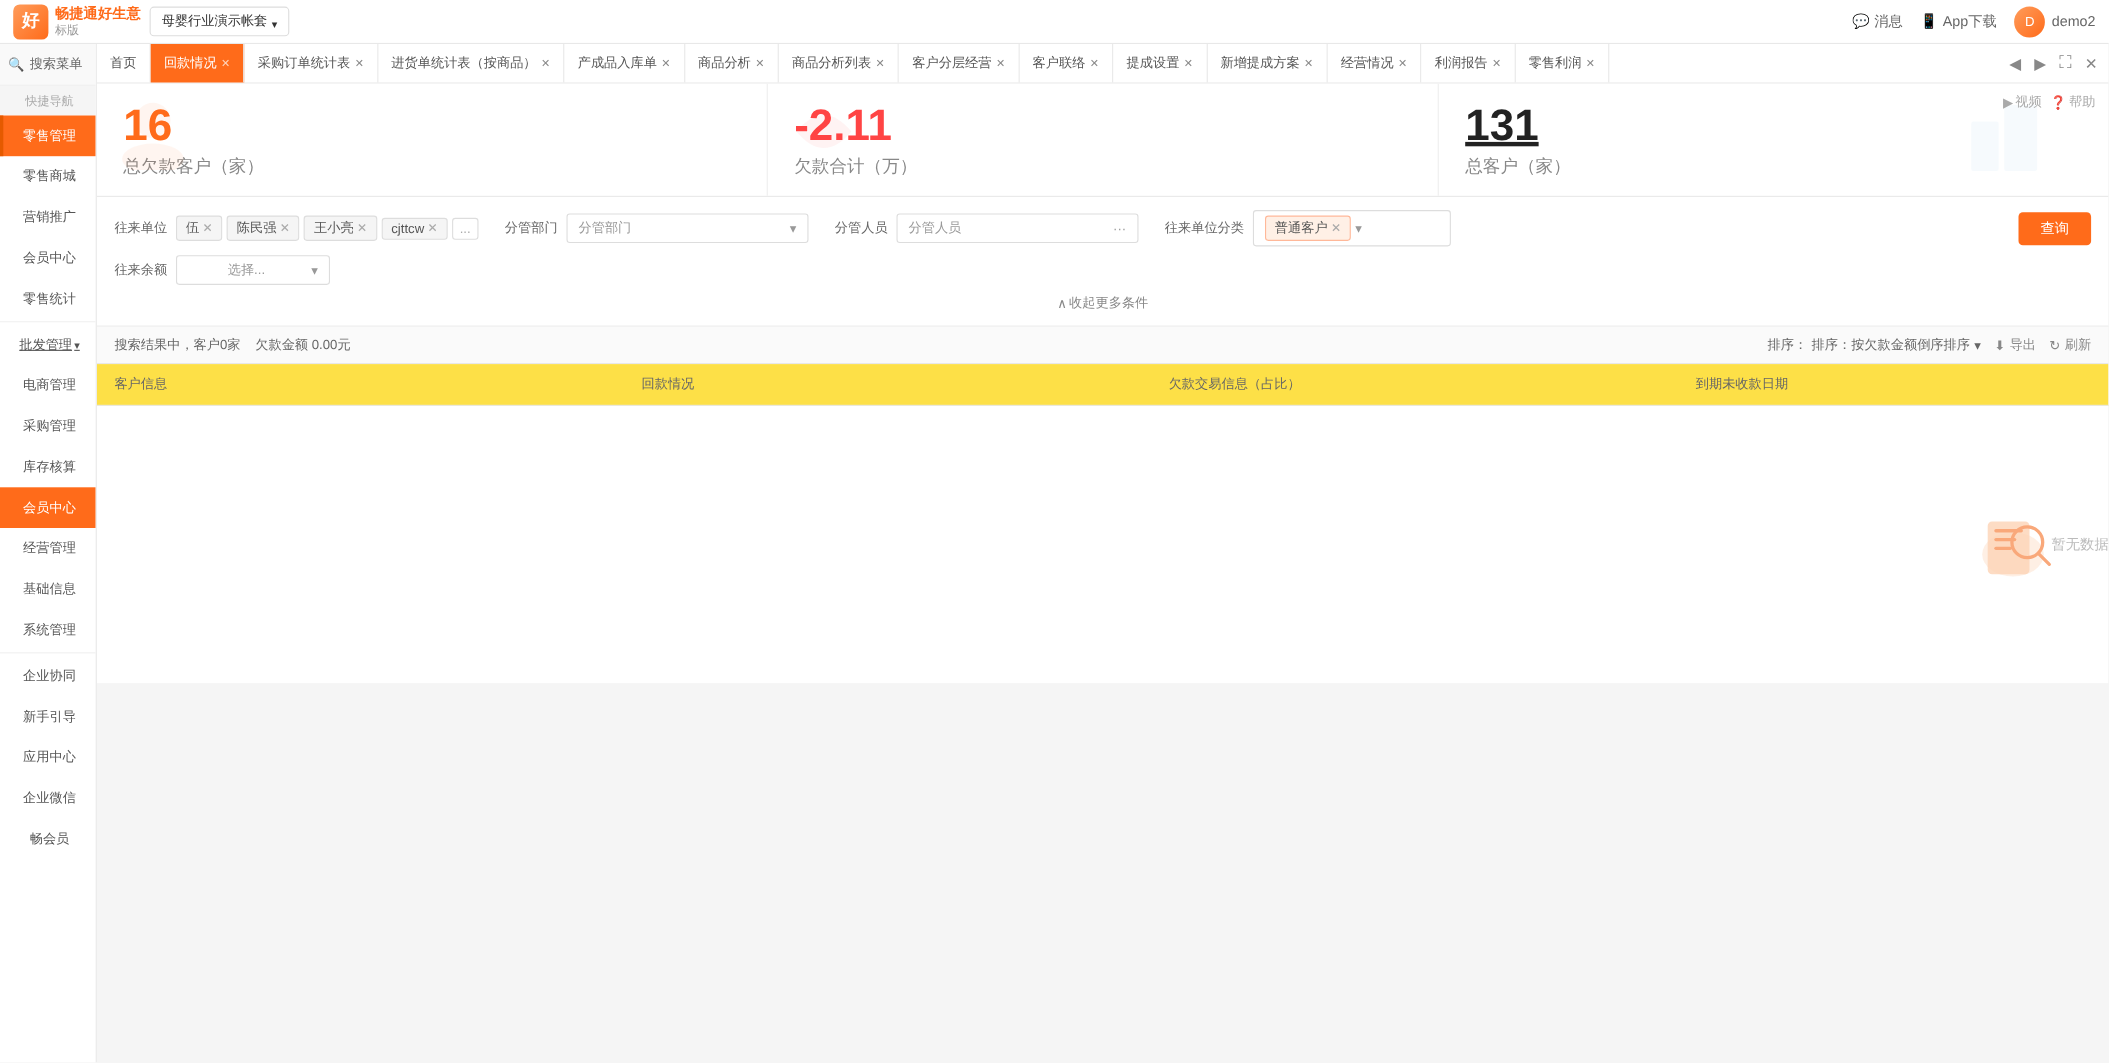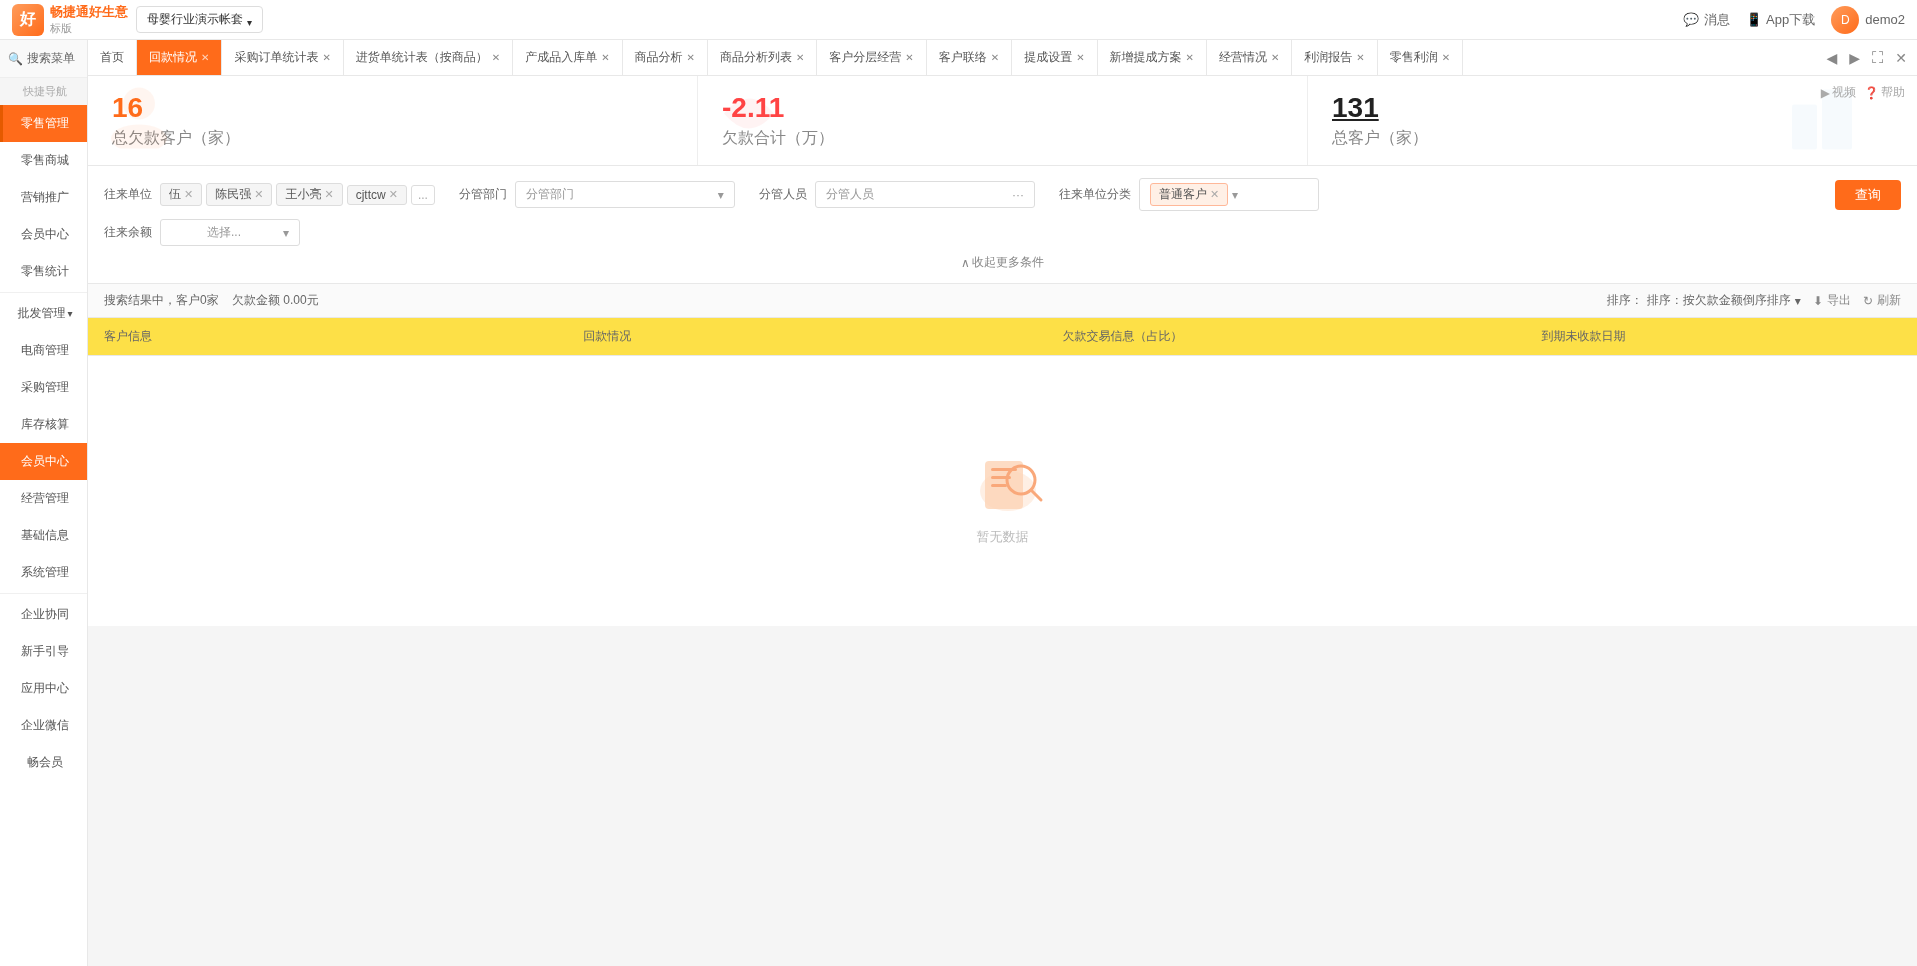--- a/index.html
+++ b/index.html
@@ -71,21 +71,21 @@
       color: #555;
       border-left: 3px solid transparent;
       transition: all 0.2s;
     }
     .sidebar-nav-item.active {
       background: #ff6b1a;
       color: #fff;
       border-left-color: #e55a00;
     }
     .sidebar-nav-item.has-sub {
-      display: flex; align-items: center; justify-content: center; gap: 2px;
+      display: flex; align-items: center; justify-content: center; gap: 2px; text-decoration: underline;
     }
     .sidebar-divider { height: 1px; background: #f0f0f0; margin: 2px 0; }
 
     
     .main { flex: 1; display: flex; flex-direction: column; overflow: hidden; }
 
     
     .tab-bar {
       height: 36px;
       background: #fff;
@@ -134,21 +134,21 @@
       position: relative;
       min-height: 80px;
     }
     .stat-item {
       flex: 1;
       padding: 16px 24px;
       border-right: 1px solid #eee;
       position: relative;
     }
     .stat-item:last-child { border-right: none; }
-    .stat-value { font-size: 28px; font-weight: bold; margin-bottom: 4px; }
+    .stat-value { font-size: 40px; font-weight: bold; margin-bottom: 4px; }
     .stat-value.orange { color: #ff6b1a; }
     .stat-value.red { color: #ff4444; }
     .stat-value.black { color: #222; text-decoration: underline; }
     .stat-label { font-size: 16px; color: #888; }
     .stat-help {
       position: absolute; right: 12px; top: 8px;
       display: flex; gap: 8px; font-size: 12px; color: #aaa;
     }
     .stat-help span { cursor: pointer; display: flex; align-items: center; gap: 2px; }
 
@@ -209,21 +209,21 @@
       display: grid;
       grid-template-columns: 2fr 2fr 2fr 1.5fr;
       background: #fde047;
       border-bottom: 1px solid #e8e8e8;
       padding: 10px 16px;
     }
     .table-header-cell { font-size: 12px; color: #666; font-weight: 500; }
 
     
     .empty-state {
-      display: flex; flex-direction: column; align-items: center;
+      display: flex; flex-direction: row; align-items: center;
       justify-content: flex-end; padding: 80px 0; color: #bbb;
     }
     .empty-icon {
       width: 80px; height: 80px;
       position: relative; margin-bottom: 12px;
     }
     .empty-text { font-size: 13px; color: #bbb; }
 
     
     .unit-tag-container { display: flex; align-items: center; gap: 4px; flex-wrap: wrap; }

